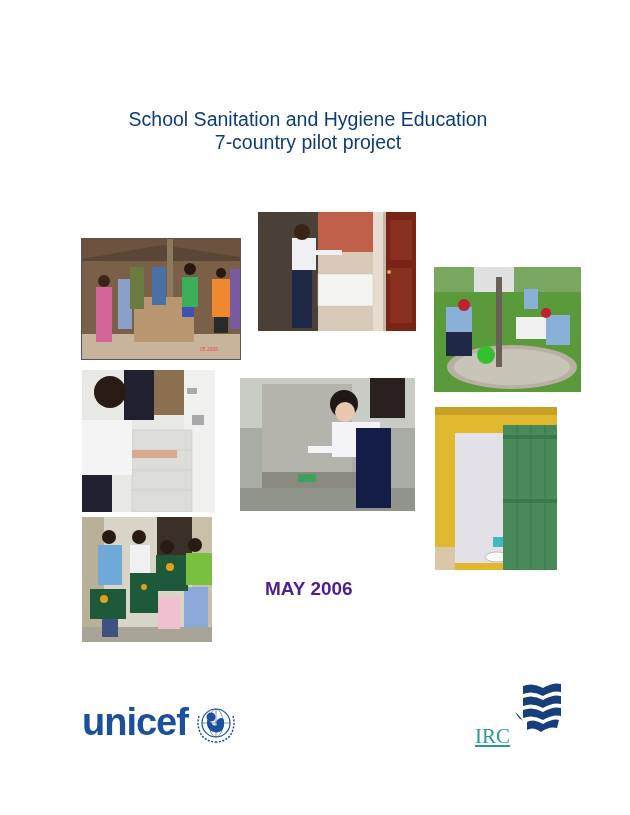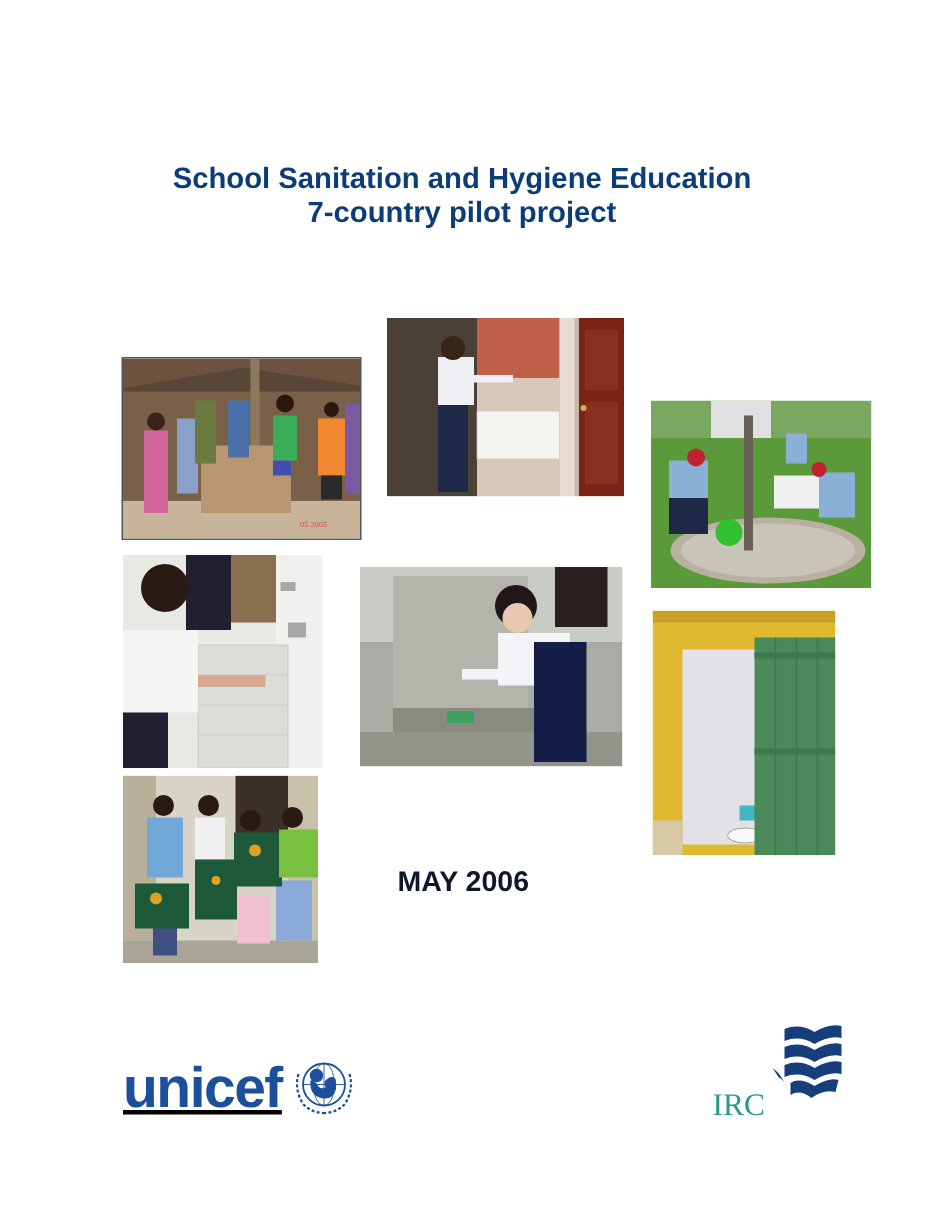--- a/index.html
+++ b/index.html
@@ -1,26 +1,26 @@
 <!DOCTYPE html>
 <html><head>
 <meta charset="utf-8">
 <style>
   html,body{margin:0;padding:0;background:#ffffff;}
   body{width:630px;height:815px;position:relative;overflow:hidden;font-family:"Liberation Sans",sans-serif;}
-  .title{position:absolute;left:0;top:108px;width:616px;text-align:center;color:#0d3d78;font-weight:bold;font-size:19.5px;line-height:23px;}
+  .title{position:absolute;left:0;top:108px;width:616px;text-align:center;color:#0d3d78;font-weight:normal;font-size:19.5px;line-height:23px;}
   .title div{white-space:nowrap;}
-  .date{position:absolute;left:265px;top:578px;color:#0f172a;font-weight:bold;font-size:19px;}
+  .date{position:absolute;left:265px;top:578px;color:#4c1d95;font-weight:bold;font-size:19px;}
   .photo{position:absolute;overflow:hidden;}
   .photo svg{display:block;width:100%;height:100%;}
-  .unicef{position:absolute;left:82px;top:702px;display:flex;align-items:flex-end;text-decoration:underline;}
+  .unicef{position:absolute;left:82px;top:702px;display:flex;align-items:flex-start;}
   .unicef-word{color:#1c4f9c;font-weight:bold;font-size:38px;letter-spacing:-1px;line-height:40px;}
   .unicef-emblem{width:44px;height:44px;margin-left:6px;}
   .irc{position:absolute;left:475px;top:680px;width:90px;height:75px;}
-  .irc-word{position:absolute;left:0;top:44px;color:#2a9a8f;font-family:"Liberation Serif",serif;font-size:21px;font-weight:normal;}
+  .irc-word{position:absolute;left:0;top:44px;color:#2a9a8f;font-family:"Liberation Serif",serif;font-size:21px;font-weight:normal;text-decoration:underline;}
   .irc-mark{position:absolute;left:38px;top:2px;width:50px;height:56px;}
 </style>
 </head>
 <body>
 
 <div class="title">
   <div>School Sanitation and Hygiene Education</div>
   <div>7-country pilot project</div>
 </div>
 

